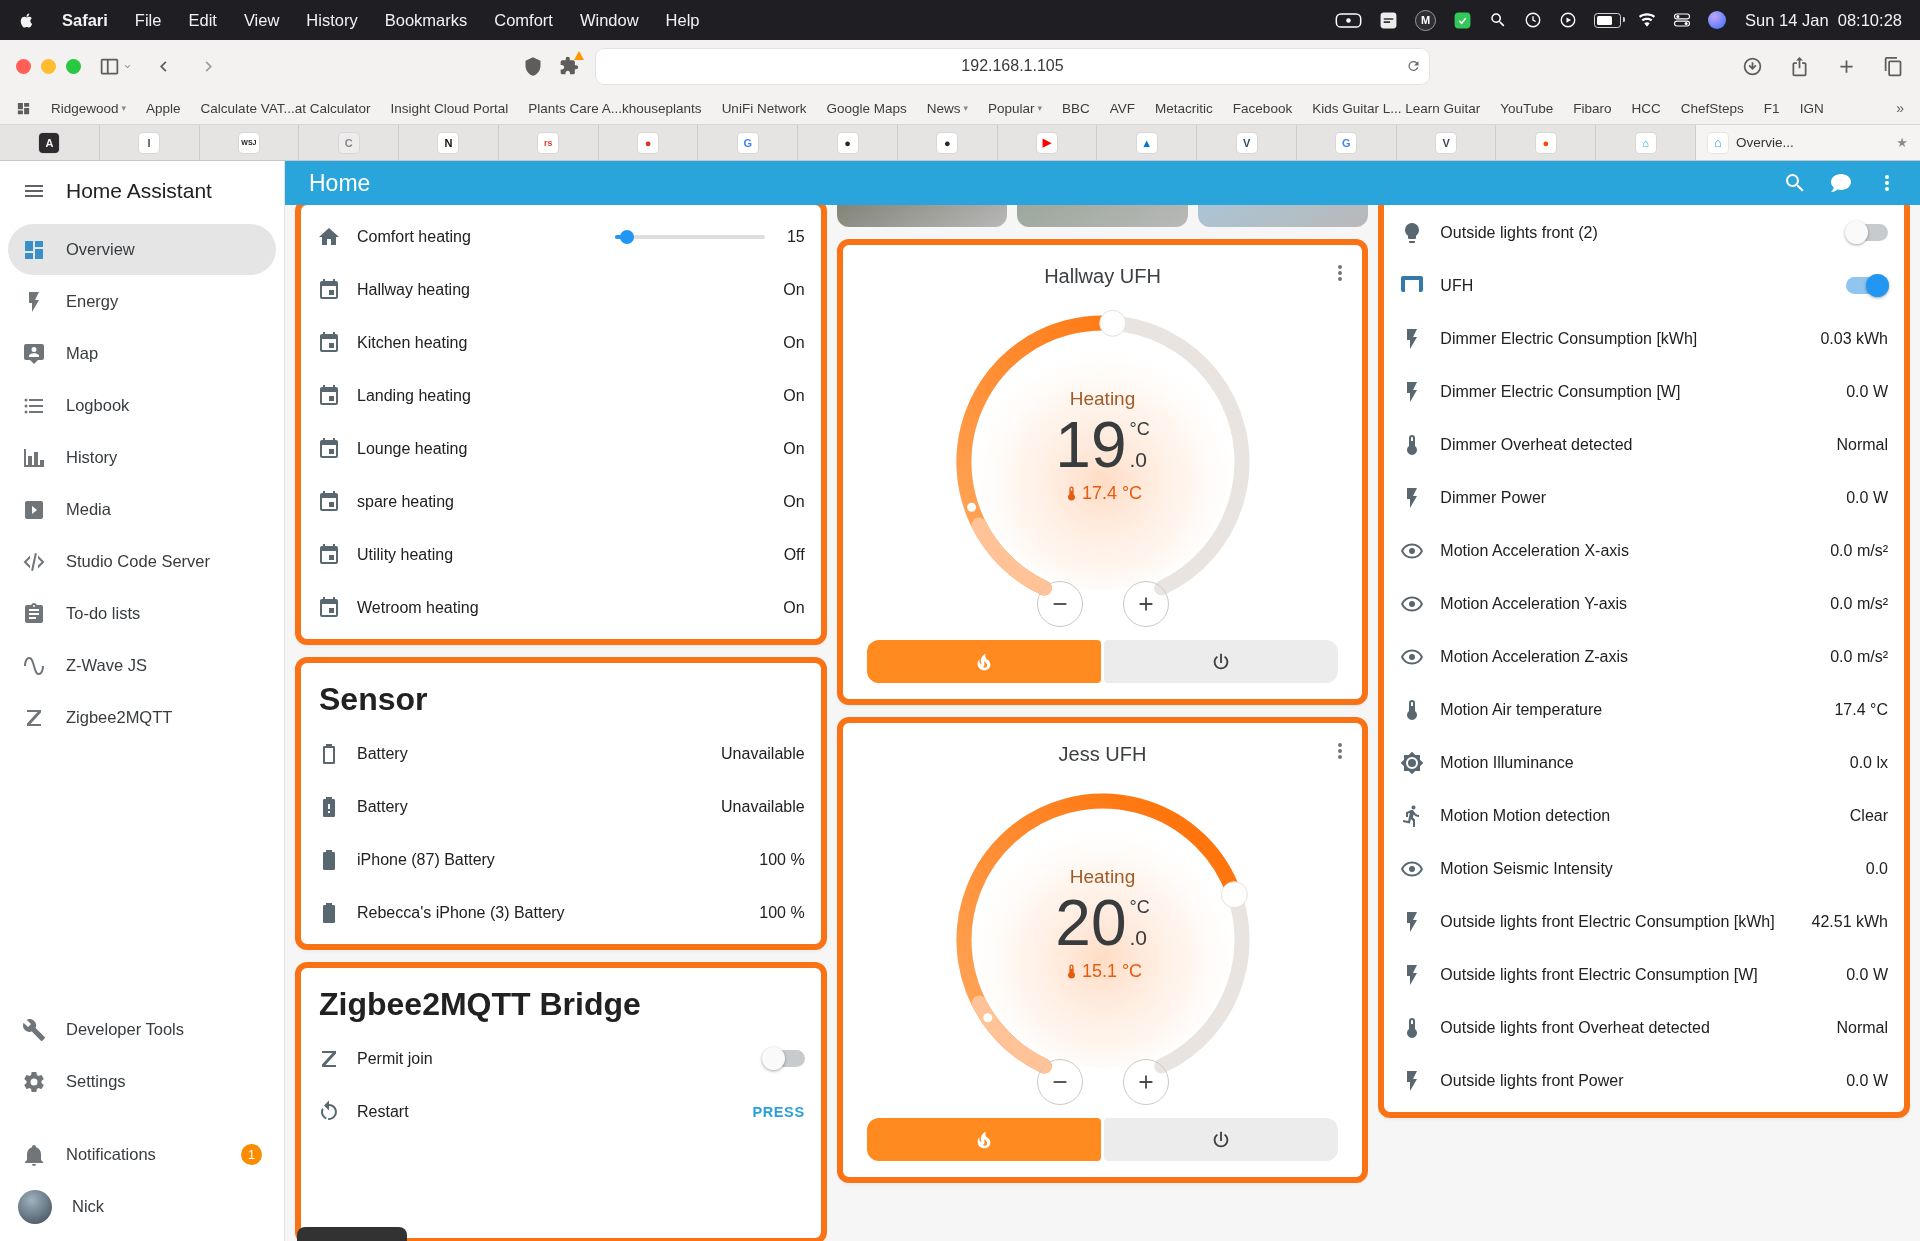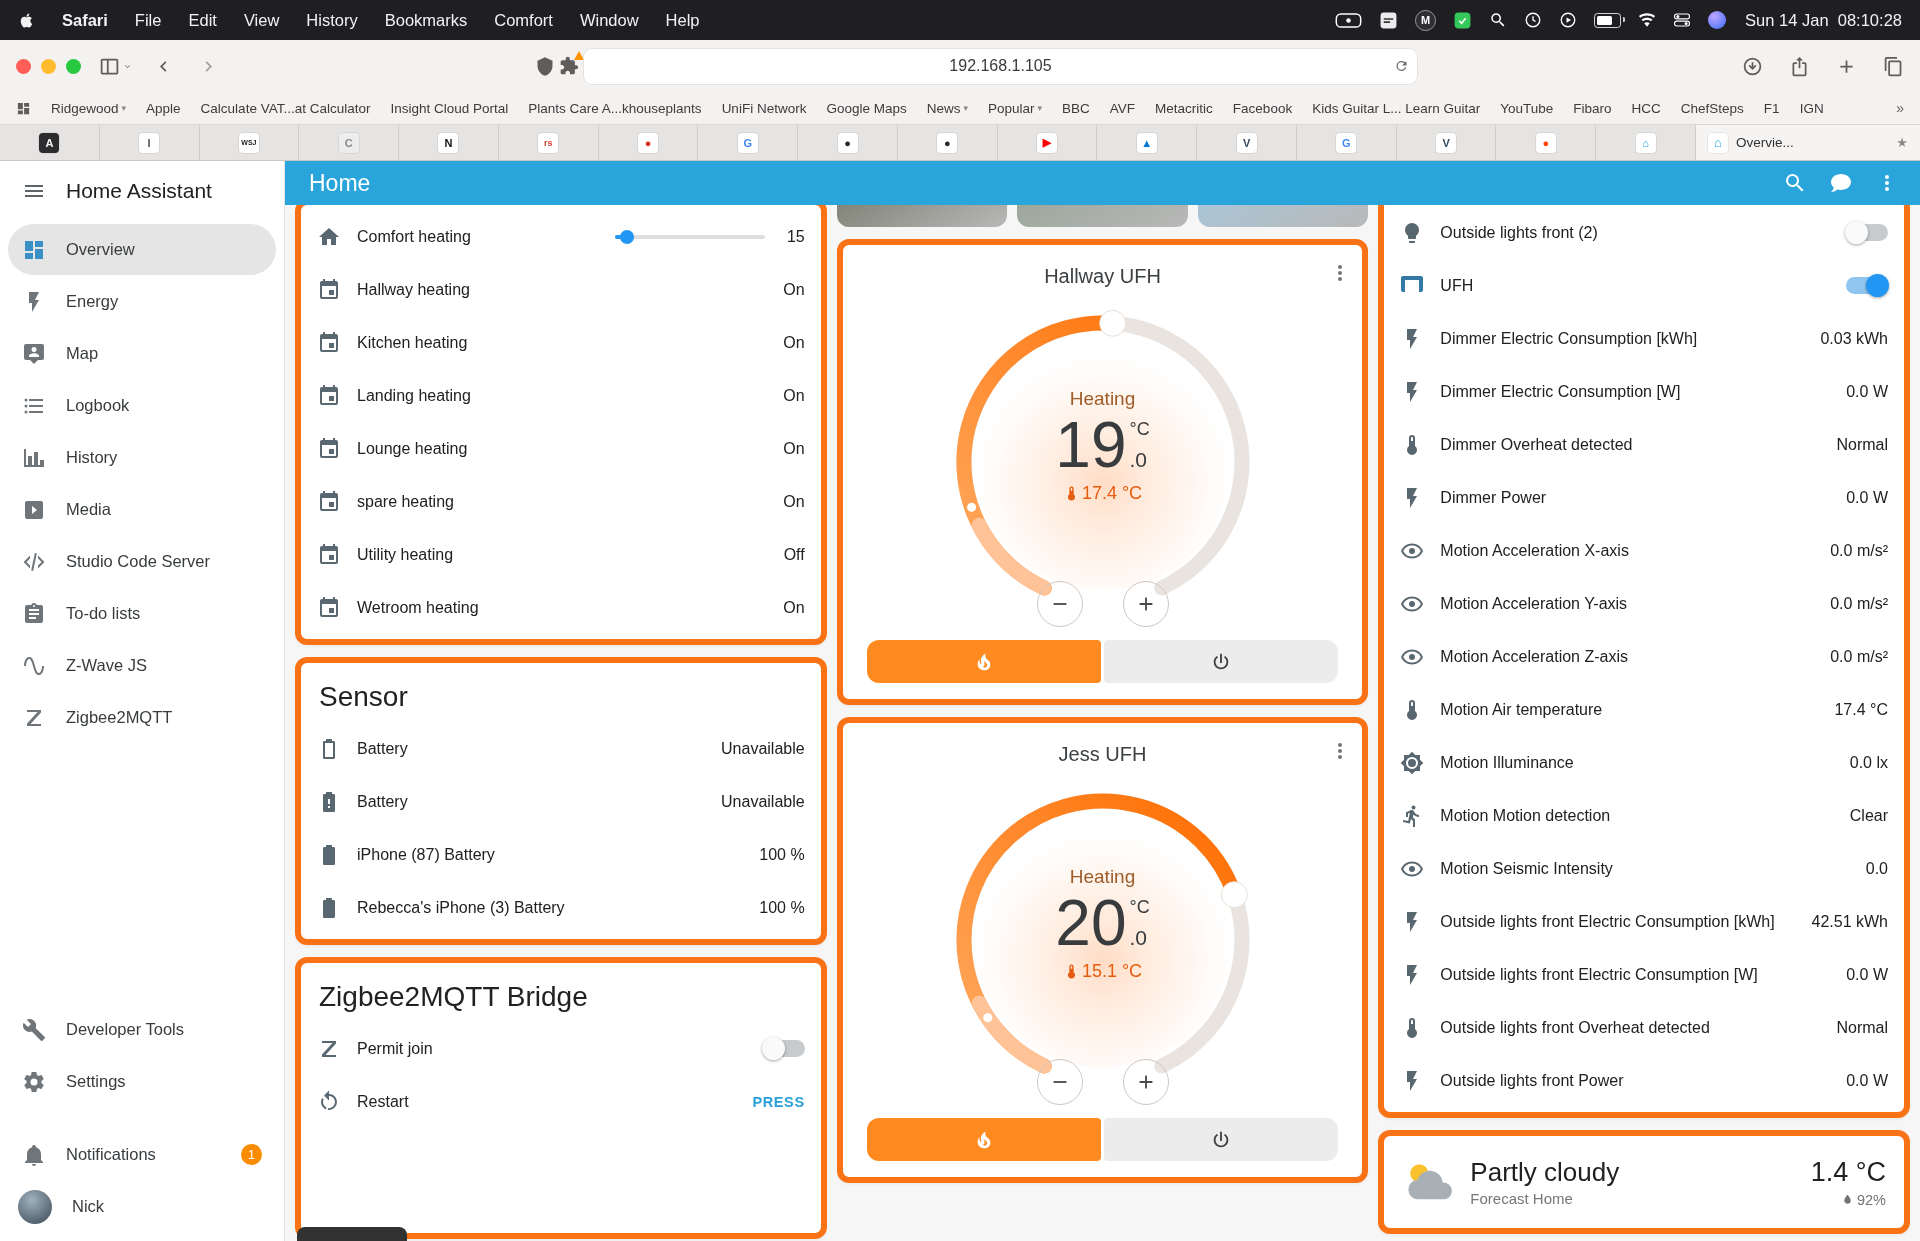--- a/index.html
+++ b/index.html
@@ -31,21 +31,21 @@
   
   .toolbar{height:52px;flex:none;background:#f4f2f1;display:flex;align-items:center;padding:0 16px;gap:12px}
   .traffic{display:flex;gap:10px;margin-right:6px}
   .tl{width:15px;height:15px;border-radius:50%}
   .tl.red{background:#ff5f57}.tl.yellow{background:#febc2e}.tl.green{background:#28c840}
   .tb-btn{display:inline-flex;align-items:center;gap:2px;color:#5f5d5c}
   .tb-btn svg{width:21px;height:21px;fill:#5f5d5c}
   .tb-chev svg{width:11px;height:11px;fill:#8a8886}
   .nav-group{display:flex;gap:24px;margin-left:8px}
   .fwd{opacity:.55}
-  .addr-zone{flex:1;display:flex;align-items:center;justify-content:center;gap:4px}
+  .addr-zone{flex:1;display:flex;align-items:center;justify-content:center;gap:16px}
   .ext-wrap{position:relative;display:inline-flex}
   .ext-badge{position:absolute;right:-5px;top:-5px;width:0;height:0;border-left:5px solid transparent;border-right:5px solid transparent;border-bottom:9px solid #ff9500}
   .addressbar{width:56%;height:37px;background:#fff;border-radius:9px;display:flex;align-items:center;justify-content:center;position:relative;color:#3a3a3a;font-size:16px;box-shadow:inset 0 0 0 1px #e4e1e0}
   .addr-refresh{position:absolute;right:9px;top:50%;transform:translateY(-50%);display:inline-flex}
   .addr-refresh svg{width:15px;height:15px;fill:#6b6968}
   .tb-right{display:flex;gap:26px;margin-left:8px}
 
   
   .bookmarksbar{height:32px;flex:none;background:#f4f2f1;border-bottom:1px solid #d9d6d5;display:flex;align-items:center;padding:0 16px;gap:20px;font-size:13.5px;color:#3e3c3b}
   .bm-grid{display:inline-flex}
@@ -89,21 +89,21 @@
   .ha-icon svg{width:24px;height:24px;fill:#fff}
 
   .content{flex:1;min-height:0;overflow:hidden;display:flex;gap:10px;padding:8px 10px;position:relative;align-items:flex-start}
   .col{flex:1;min-width:0;display:flex;flex-direction:column;gap:12px}
   .card{background:#fff;border:6px solid #f97316;border-radius:12px;box-shadow:0 2px 3px rgba(0,0,0,.04)}
   .rows{padding:5px 0}
   .row{height:53px;display:flex;align-items:center;gap:16px;padding:0 16px}
   .row .icn{color:#596770}
   .row-name{flex:1;font-size:16px;color:#212121;white-space:nowrap;overflow:hidden;text-overflow:ellipsis}
   .row-value{font-size:16px;color:#212121;white-space:nowrap}
-  .card-title{font-size:28px;font-weight:400;color:#212121;padding:18px 18px 4px}
+  .card-title{font-size:32px;font-weight:700;color:#212121;padding:18px 18px 4px}
   #heating-card{margin-top:-14px}
   #entities-card{margin-top:-18px}
   #z2m-card{min-height:270px}
 
   .hslider{width:150px;height:4px;border-radius:2px;background:#e0dedd;position:relative;margin-right:6px;flex:none}
   .hslider .sfill{position:absolute;left:0;top:0;bottom:0;width:8%;background:#2196f3;border-radius:2px}
   .hslider .sthumb{position:absolute;left:8%;top:50%;transform:translate(-50%,-50%);width:14px;height:14px;border-radius:50%;background:#2196f3}
   .toggle{width:42px;height:17px;border-radius:9px;background:#c8cbce;position:relative;flex:none}
   .toggle .knob{position:absolute;left:-1px;top:-3px;width:23px;height:23px;border-radius:50%;background:#fafafa;box-shadow:0 1px 3px rgba(0,0,0,.35)}
   .toggle.on{background:#8fc5ef}
@@ -1023,42 +1023,19 @@
                   <span class="icn">
                     <svg viewBox="0 0 24 24">
                       <path d="M7 2v11h3v9l7-12h-4l4-8H7Z"></path>
                     </svg>
                   </span>
                   <span class="row-name">Outside lights front Power</span>
                   <span class="row-value">0.0 W</span>
                 </div>
               </div>
             </div>
-          <div class="card weather">
-            <span class="weather-icon">
-              <svg viewBox="0 0 24 24">
-                  <circle cx="8" cy="8" r="4.2" fill="#fbc02d"></circle>
-                  <path d="M7.5 20a4.5 4.5 0 0 1-.36-8.99 6 6 0 0 1 11.7 1.2A3.9 3.9 0 0 1 23 16.1c0 2.15-1.75 3.9-3.9 3.9H7.5Z" fill="#a9b0b5"></path>
-                </svg>
-            </span>
-            <div class="weather-main">
-              <div class="weather-cond">Partly cloudy</div>
-              <div class="weather-sub">Forecast Home</div>
-            </div>
-            <div class="weather-right">
-              <div class="weather-temp">1.4 °C</div>
-              <div class="weather-hum">
-                  <span class="icn" style="width:13px;height:13px">
-                    <svg viewBox="0 0 24 24">
-                      <path d="M12 3.25S6 10 6 14c0 3.32 2.69 6 6 6a6 6 0 0 0 6-6c0-4-6-10.75-6-10.75Z"></path>
-                    </svg>
-                  </span>
-                  <span>92%</span>
-                </div>
-            </div>
-          </div>
         </div>
 
         <div class="snackbar"></div>
       </div>
     </div>
   </div>
 </div>
 
 </body></html>

